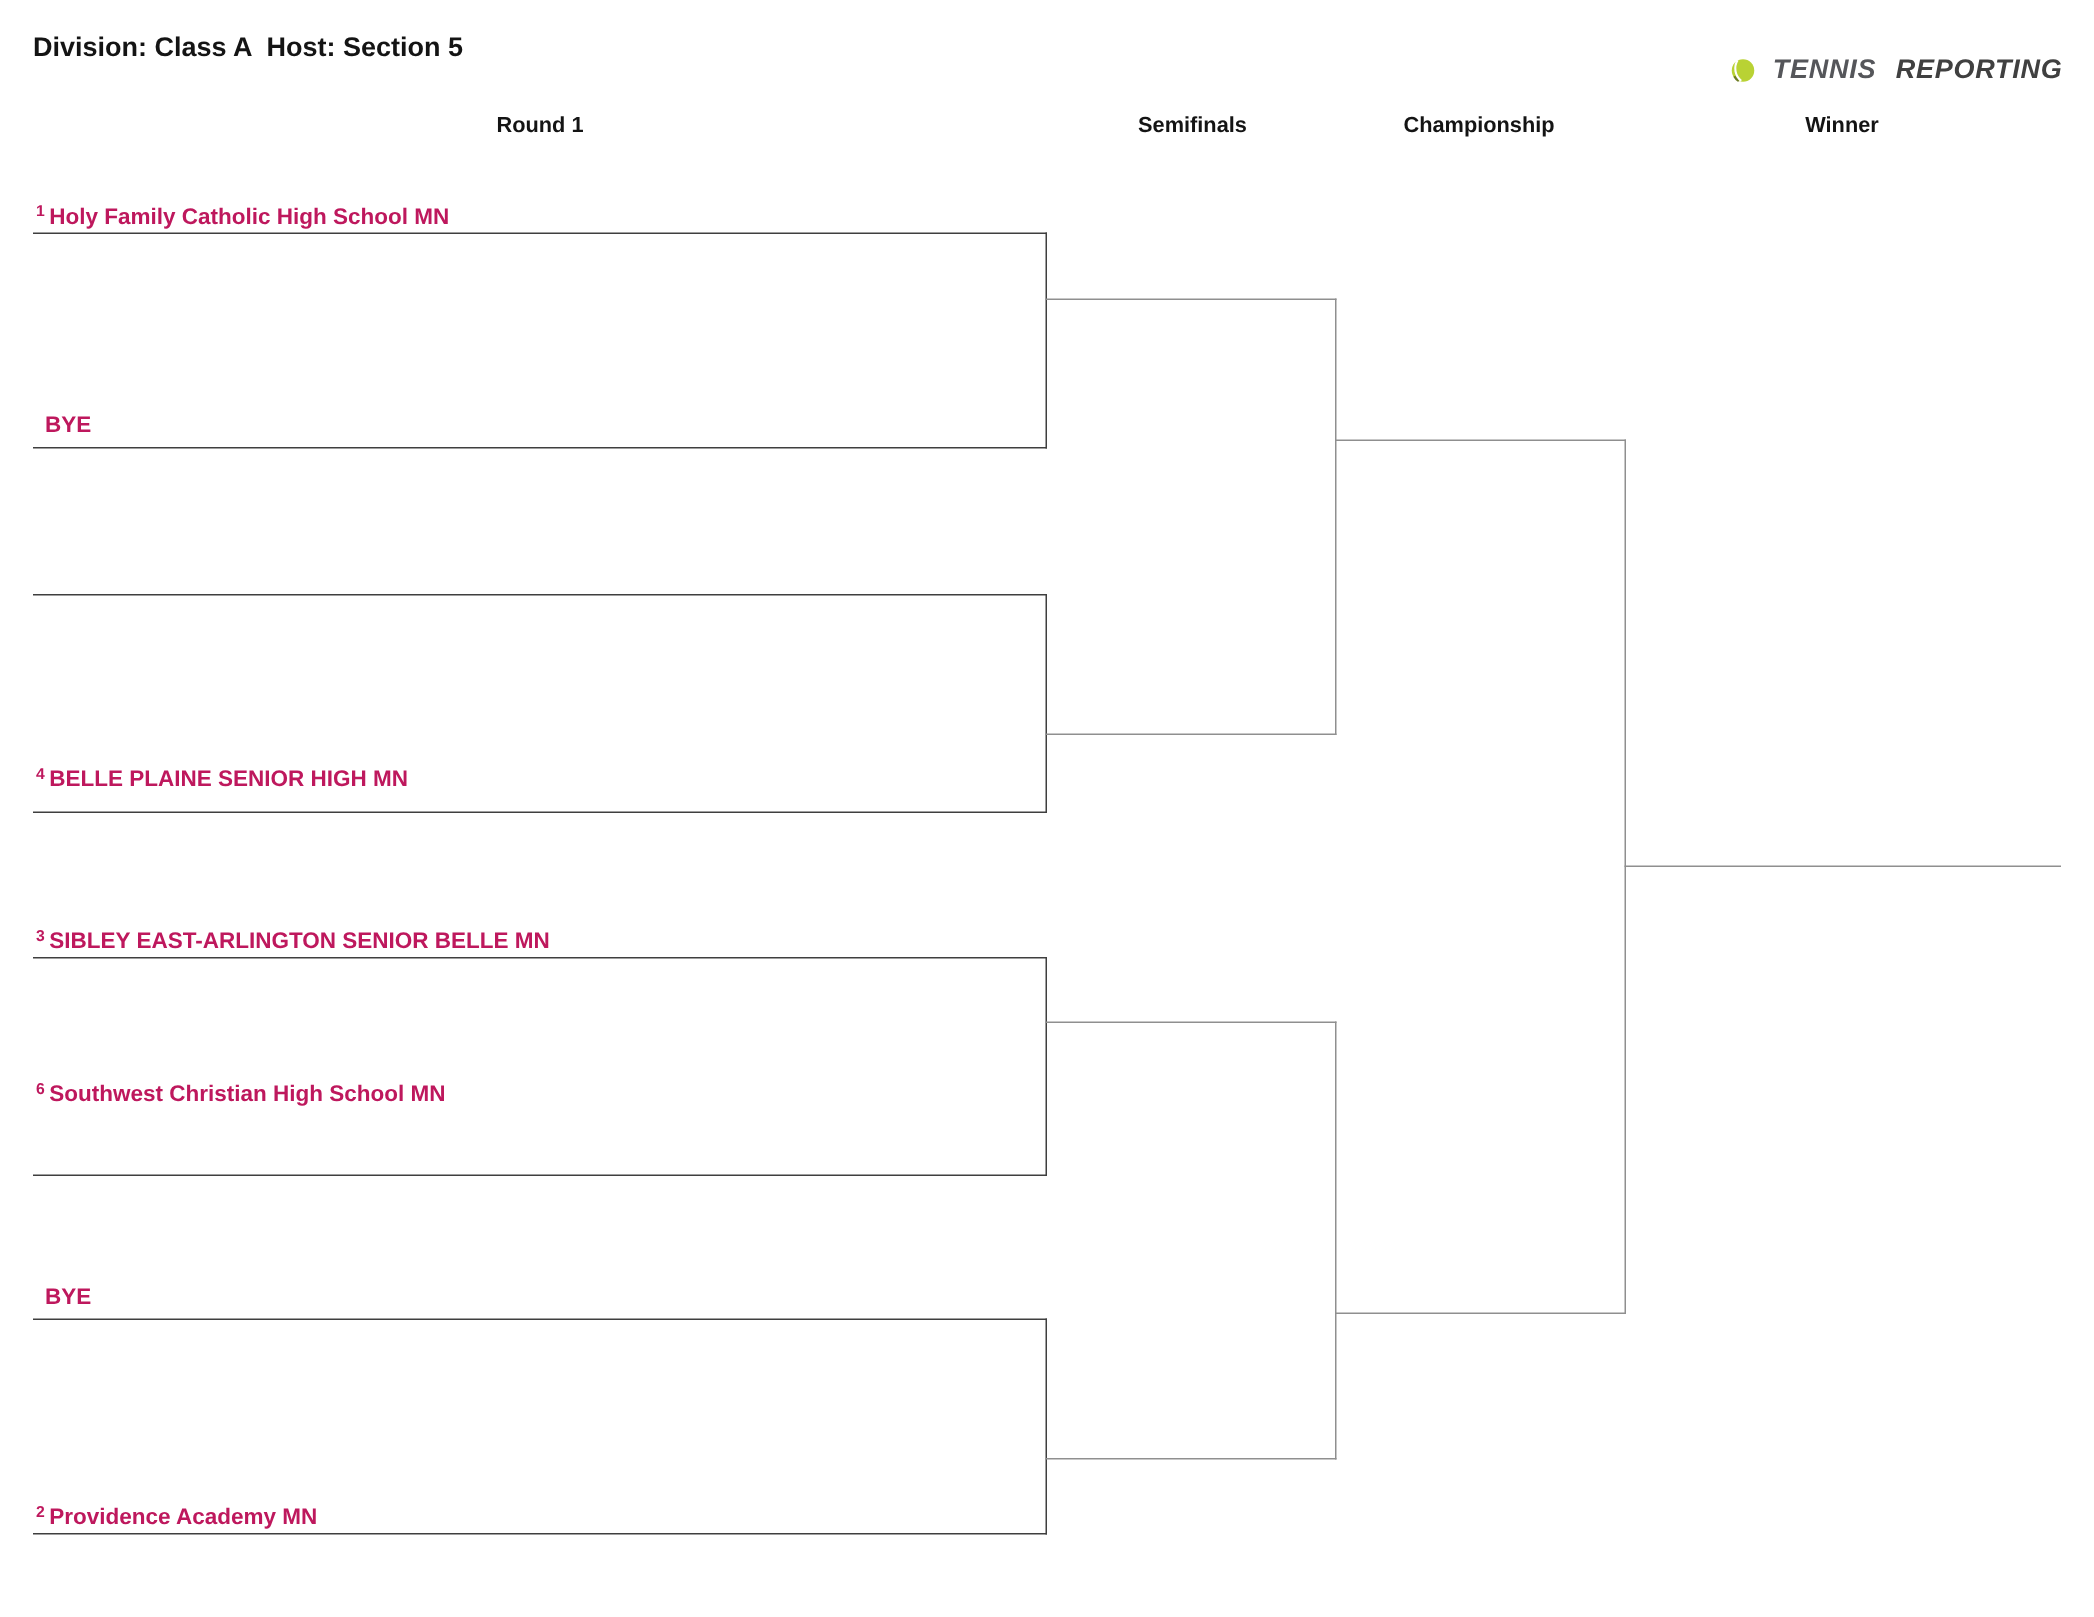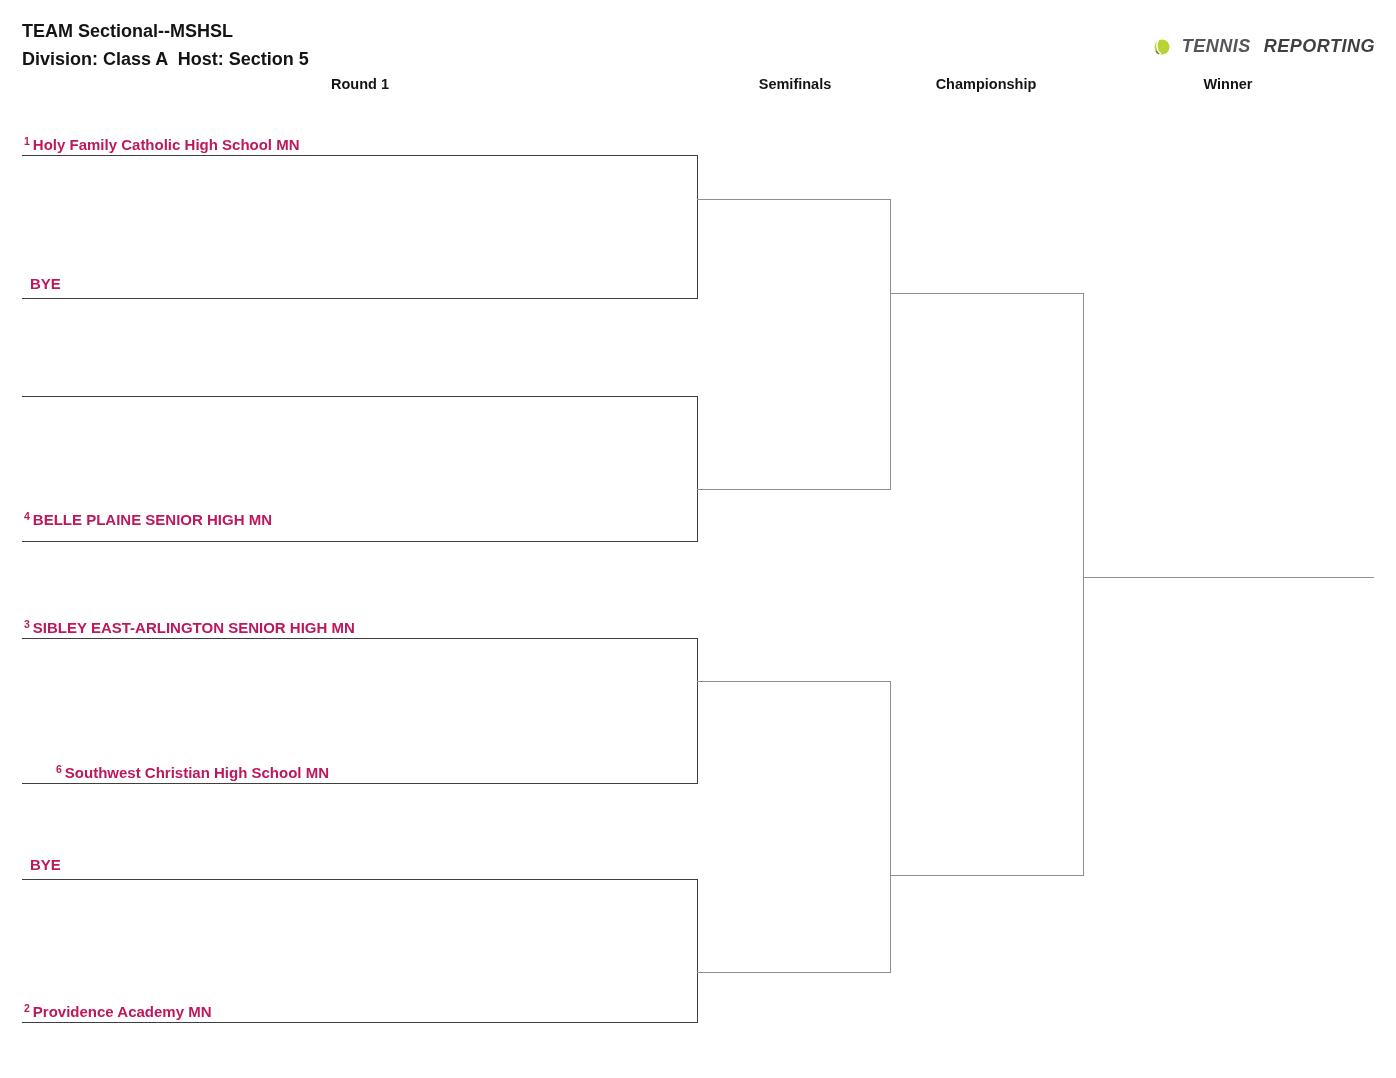--- a/index.html
+++ b/index.html
@@ -32,21 +32,20 @@
   .vline { position: absolute; width: 1px; }
   .dark { background: #3f3f3f; }
   .gray { background: #8f8f8f; }
 </style>
 </head>
 <body>
 
 <div class="canvas">
 
   <div class="title-block">
-    <div>TEAM Sectional--MSHSL</div>
     <div>Division: Class A  Host: Section 5</div>
   </div>
 
   <div class="logo">
     <svg width="16" height="16" viewBox="0 0 16 16">
       <circle cx="8" cy="8" r="7.5" fill="#b9d234"></circle>
       <path d="M2.2 11.8 A 7.5 7.5 0 0 0 5.2 14.9" stroke="#6c7a22" stroke-width="1.6" fill="none"></path>
       <path d="M4.4 1.2 A 10.5 10.5 0 0 0 6.8 14.9" stroke="#ffffff" stroke-width="1.4" fill="none"></path>
     </svg>
     <span class="logo-tennis">TENNIS</span>
@@ -63,23 +62,23 @@
   </div>
   <div class="team" style="left:30px; top:274px;">
     <span>BYE</span>
   </div>
 
   <div class="team" style="left:24px; top:506px;">
     <span class="seed">4</span><span>BELLE PLAINE SENIOR HIGH MN</span>
   </div>
 
   <div class="team" style="left:24px; top:614px;">
-    <span class="seed">3</span><span>SIBLEY EAST-ARLINGTON SENIOR HIGH MN</span>
+    <span class="seed">3</span><span>SIBLEY EAST-ARLINGTON SENIOR BELLE MN</span>
   </div>
-  <div class="team" style="left:24px; top:759px;margin-left:32px;">
+  <div class="team" style="left:24px; top:716px;">
     <span class="seed">6</span><span>Southwest Christian High School MN</span>
   </div>
 
   <div class="team" style="left:30px; top:855px;">
     <span>BYE</span>
   </div>
   <div class="team" style="left:24px; top:998px;">
     <span class="seed">2</span><span>Providence Academy MN</span>
   </div>
 

